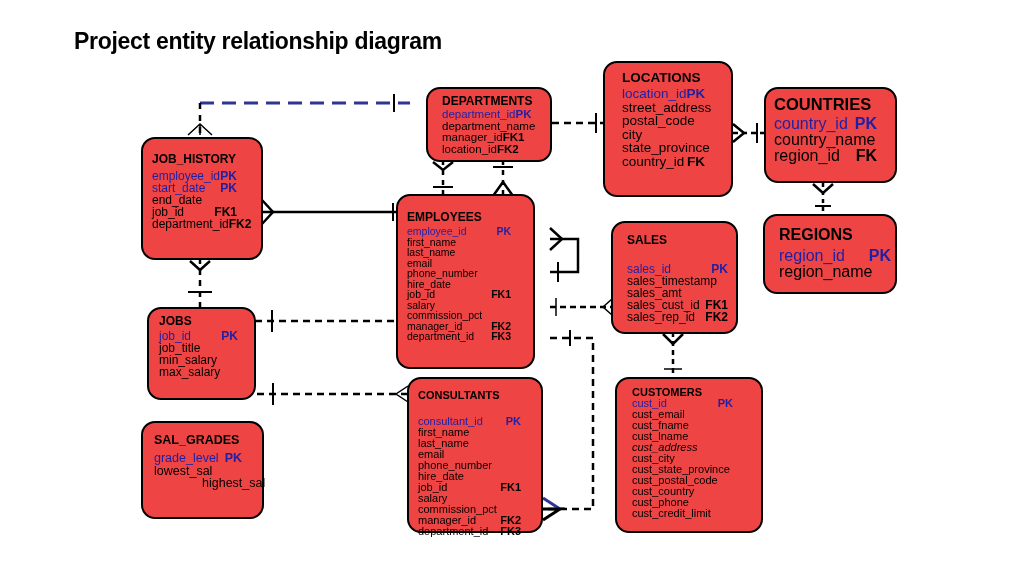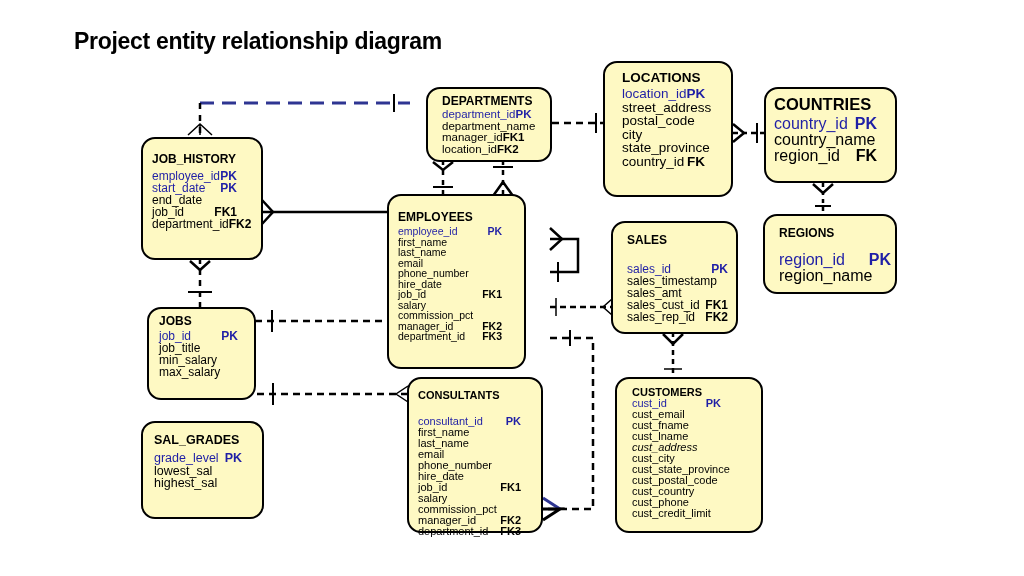--- a/index.html
+++ b/index.html
@@ -1,19 +1,19 @@
 <!DOCTYPE html>
 <html><head>
 <meta charset="utf-8">
 <style>
   html, body { margin:0; padding:0; background:#ffffff; }
   body { width:1024px; height:576px; position:relative; overflow:hidden; font-family:"Liberation Sans", sans-serif; color:#000; }
   #title { position:absolute; left:74px; top:28px; font-size:23px; font-weight:bold; letter-spacing:-0.3px; font-family:"Liberation Sans", sans-serif; }
   svg#links { position:absolute; left:0; top:0; width:1024px; height:576px; }
-  .entity { position:absolute; border:2.5px solid #000; border-radius:14px; background:#fef9c3; box-sizing:border-box; }
+  .entity { position:absolute; border:2.5px solid #000; border-radius:14px; background:#ef4444; box-sizing:border-box; }
   .ename { font-weight:bold; }
   .row { display:flex; justify-content:space-between; white-space:nowrap; line-height:1; }
   .pk { color:#1f1fa6; }
   .key { font-weight:bold; }
   .pk .key { color:#1f1fa6; }
 </style>
 </head>
 <body>
 
 <div id="title">Project entity relationship diagram</div>
@@ -144,21 +144,21 @@
         <span class="key"></span>
       </div>
       <div class="row" style="padding-right: 18px;">
         <span>region_id</span>
         <span class="key">FK</span>
       </div>
     </div>
 </div>
 
 <div class="entity" style="left:763px;top:214px;width:134px;height:80px;padding:10px 0 0 14px;font-size:16px;">
-  <div class="ename" style="font-size:12px;margin-bottom:12px;">REGIONS</div>
+  <div class="ename" style="font-size:16px;margin-bottom:4px;">REGIONS</div>
   <div class="fields" style="line-height:20px;">
       <div class="row pk" style="padding-right: 4px;">
         <span>region_id</span>
         <span class="key">PK</span>
       </div>
       <div class="row" style="padding-right: 4px;">
         <span>region_name</span>
         <span class="key"></span>
       </div>
     </div>
@@ -183,21 +183,21 @@
         <span>job_id</span>
         <span class="key">FK1</span>
       </div>
       <div class="row" style="padding-right: 24px;">
         <span>department_id</span>
         <span class="key">FK2</span>
       </div>
     </div>
 </div>
 
-<div class="entity" style="left:387px;top:194px;width:139px;height:175px;padding:14px 0 0 9px;font-size:10.5px;">
+<div class="entity" style="left:396px;top:194px;width:139px;height:175px;padding:14px 0 0 9px;font-size:10.5px;">
   <div class="ename" style="font-size:12px;margin-bottom:2px;">EMPLOYEES</div>
   <div class="fields" style="line-height:12.2px;">
       <div class="row pk" style="padding-right: 22px;">
         <span>employee_id</span>
         <span class="key">PK</span>
       </div>
       <div class="row" style="padding-right: 22px;">
         <span>first_name</span>
         <span class="key"></span>
       </div>
@@ -334,21 +334,21 @@
       <div class="row" style="padding-right: 20px;">
         <span>department_id</span>
         <span class="key">FK3</span>
       </div>
     </div>
 </div>
 
 <div class="entity" style="left:615px;top:377px;width:148px;height:156px;padding:7px 0 0 15px;font-size:11px;">
   <div class="ename" style="font-size:11px;margin-bottom:0px;">CUSTOMERS</div>
   <div class="fields" style="line-height:11.6px;">
-      <div class="row pk" style="padding-right: 40px;">
+      <div class="row pk" style="padding-right: 28px;">
         <span>cust_id</span>
         <span class="key">PK</span>
       </div>
       <div class="row" style="padding-right: 50px;">
         <span>cust_email</span>
         <span class="key"></span>
       </div>
       <div class="row" style="padding-right: 50px;">
         <span>cust_fname</span>
         <span class="key"></span>
@@ -392,18 +392,18 @@
   <div class="ename" style="margin-bottom:5px;">SAL_GRADES</div>
   <div class="fields" style="line-height:18.5px;">
       <div class="row pk" style="padding-right: 20px;">
         <span>grade_level</span>
         <span class="key">PK</span>
       </div>
       <div class="row" style="padding-right: 24px;">
         <span>lowest_sal</span>
         <span class="key"></span>
       </div>
-      <div class="row" style="padding-right: 24px;">
+      <div class="row" style="padding-right: 24px; margin-left: 48px;">
         <span>highest_sal</span>
         <span class="key"></span>
       </div>
     </div>
 </div>
 
 </body></html>

